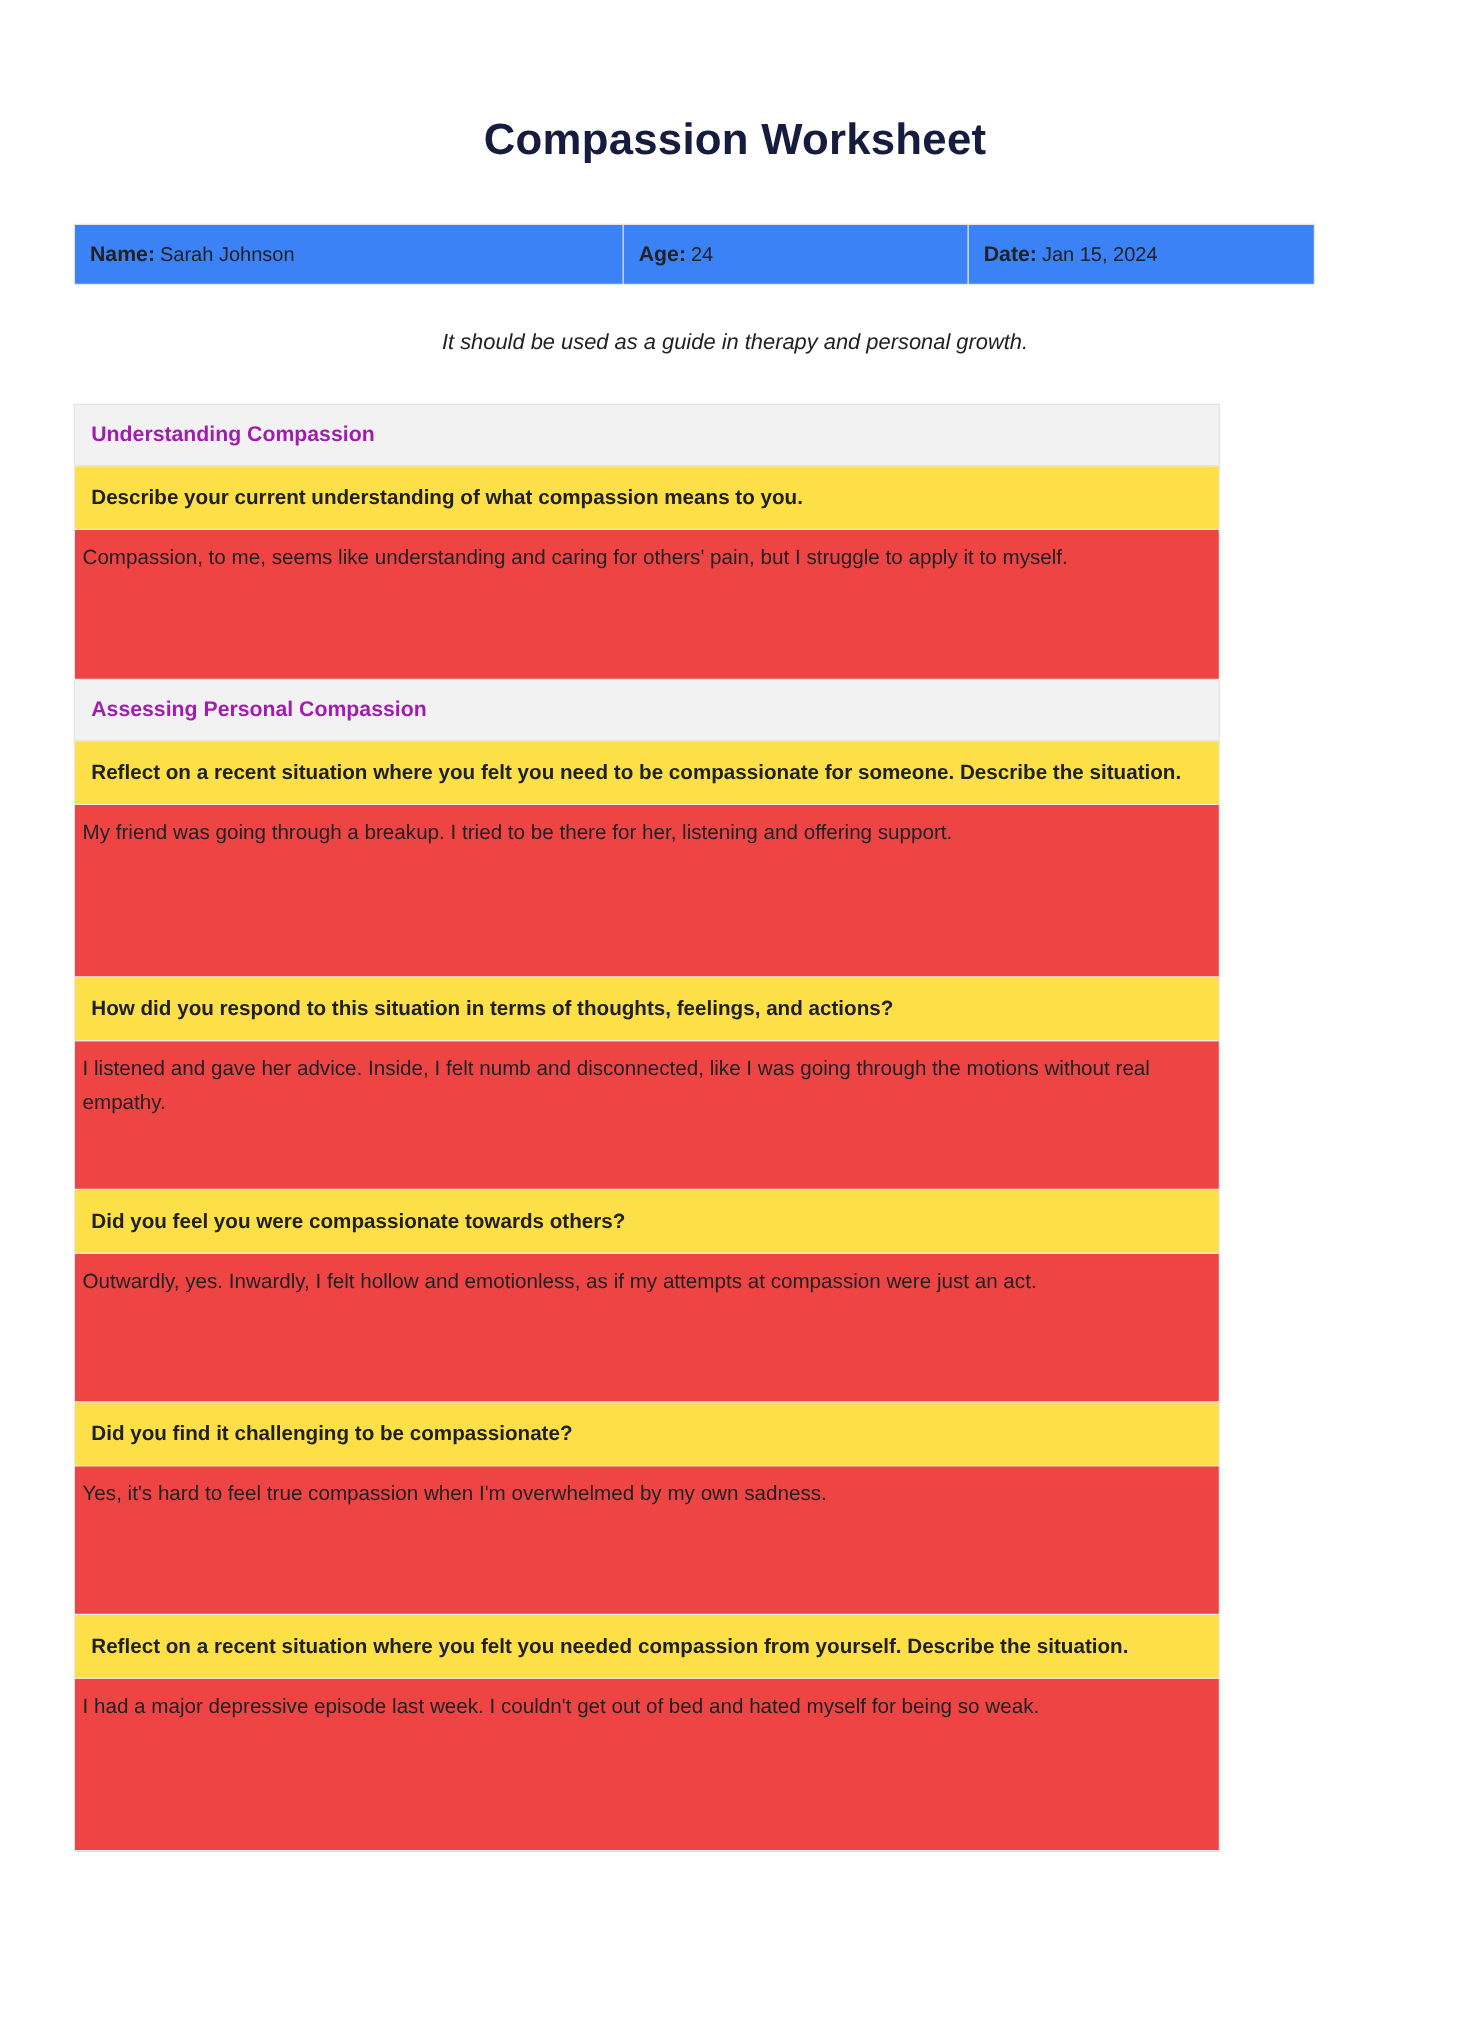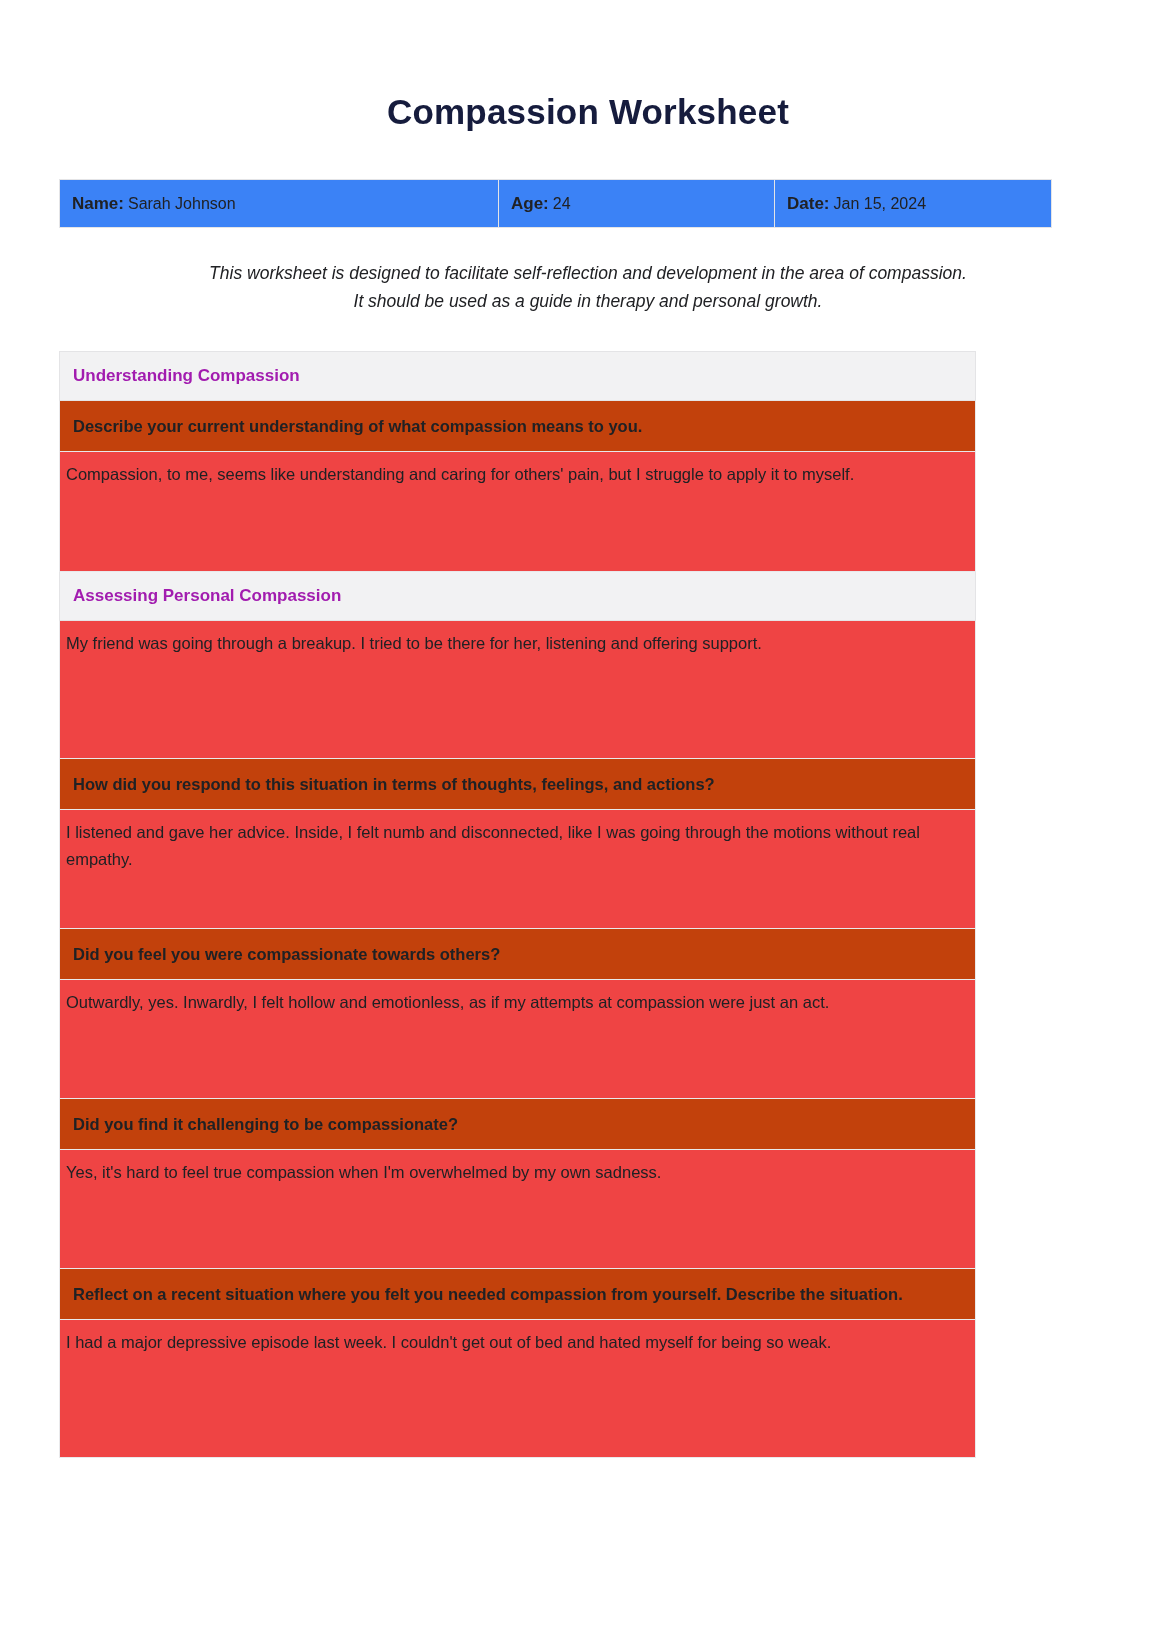--- a/index.html
+++ b/index.html
@@ -87,21 +87,21 @@
   .ws-table tr.section-row td {
     background: #f2f2f3;
     border: 1px solid #e4e4e6;
     font-weight: bold;
     font-size: 17px;
     color: #a21caf;
     padding: 14px 13px 14px 13px;
     height: 20px;
   }
   .ws-table tr.question-row td {
-    background: #c2410c;
+    background: #fde047;
     border: 1px solid #e9e9eb;
     font-weight: bold;
     font-size: 16.5px;
     line-height: 24px;
     color: #202124;
     padding: 13px 18px 13px 13px;
   }
   .ws-table tr.answer-row td {
     background: #ef4444;
     border: 1px solid #e9e9eb;
@@ -135,21 +135,20 @@
           <span class="inner"><span class="fld-label">Age:</span><span class="fld-value">24</span></span>
         </td>
         <td class="cell-date">
           <span class="inner"><span class="fld-label">Date:</span><span class="fld-value">Jan 15, 2024</span></span>
         </td>
       </tr>
     </tbody>
   </table>
 
   <div class="intro">
-    <span class="line">This worksheet is designed to facilitate self-reflection and development in the area of compassion.</span>
     <span class="line">It should be used as a guide in therapy and personal growth.</span>
   </div>
 
   <table class="ws-table">
     <tbody>
 
       <tr class="section-row">
         <td>Understanding Compassion</td>
       </tr>
       <tr class="question-row">
@@ -158,20 +157,23 @@
       <tr class="answer-row">
         <td>
           <div class="answer-box short">Compassion, to me, seems like understanding and caring for others' pain, but I struggle to apply it to myself.</div>
         </td>
       </tr>
 
       <tr class="section-row">
         <td>Assessing Personal Compassion</td>
       </tr>
 
+      <tr class="question-row">
+        <td>Reflect on a recent situation where you felt you need to be compassionate for someone. Describe the situation.</td>
+      </tr>
       <tr class="answer-row">
         <td>
           <div class="answer-box tall">My friend was going through a breakup. I tried to be there for her, listening and offering support.</div>
         </td>
       </tr>
 
       <tr class="question-row">
         <td>How did you respond to this situation in terms of thoughts, feelings, and actions?</td>
       </tr>
       <tr class="answer-row">

